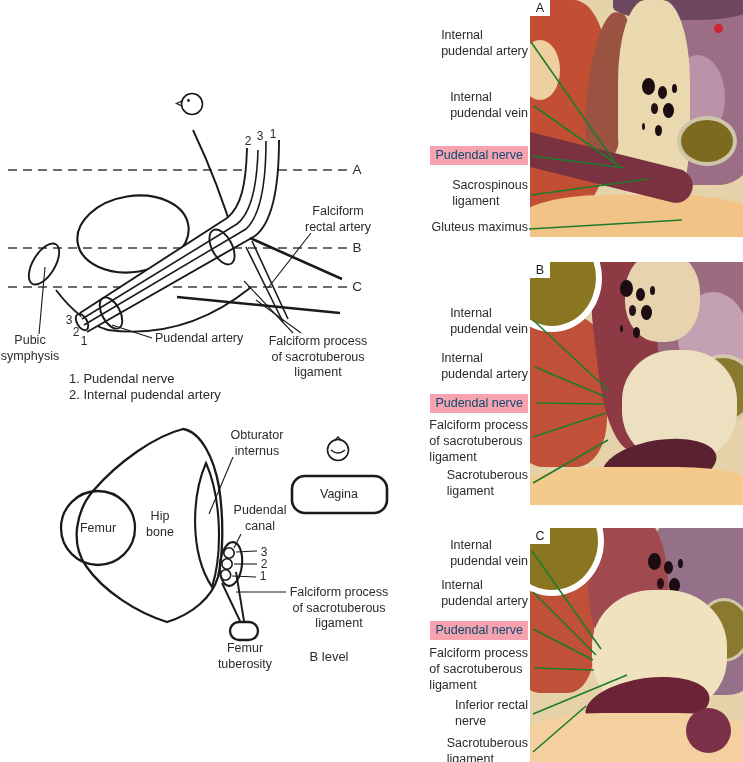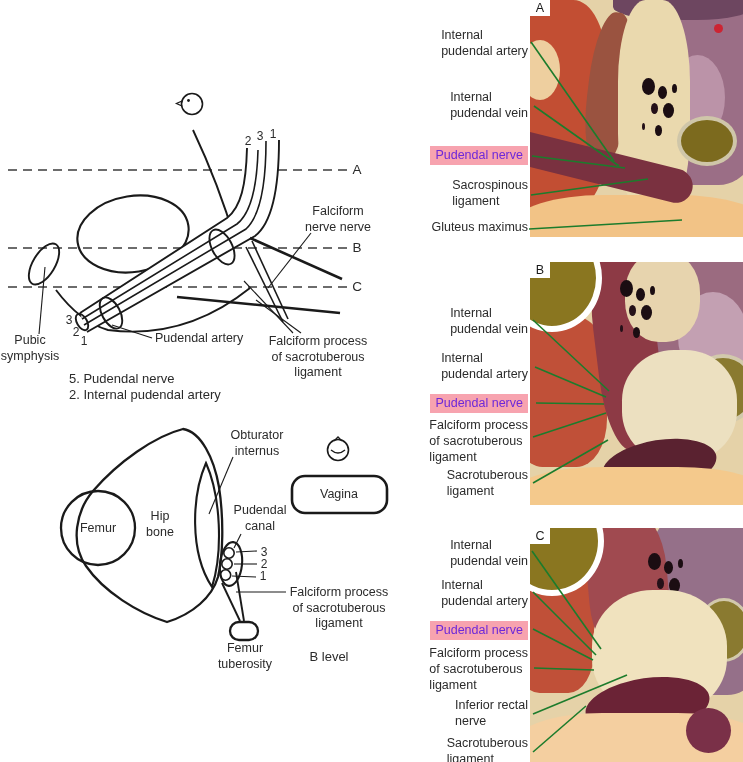--- a/index.html
+++ b/index.html
@@ -15,21 +15,21 @@
   .ink25{stroke:#1a1a1a;stroke-width:2.6;fill:none}
   .dash{stroke:#3c3c3c;stroke-width:1.5;fill:none;stroke-dasharray:9 6}
   .grn{stroke:#1c7c2c;stroke-width:1.6;fill:none}
   .lbl{position:absolute;font-size:12.5px;line-height:15.5px;color:#2b2b2b;white-space:nowrap;z-index:4}
   .ctr{transform:translateX(-50%);text-align:center}
   .lvl{font-size:13.5px}
   .num{font-size:12px}
   .plabel{position:absolute;right:215px;text-align:left;font-size:12.5px;line-height:16px;
           color:#2b2b2b;white-space:nowrap;z-index:4}
   .plabel span{display:block}
-  .hl{display:inline-block;background:#f7a3af;color:#6d28d9;padding:1px 5px 2px;}
+  .hl{display:inline-block;background:#f7a3af;color:#0c4a6e;padding:1px 5px 2px;}
   .photo{position:absolute;left:530px;width:213px;overflow:hidden;z-index:1;background:#e5d2a8}
   .blob{position:absolute}
   .badge{position:absolute;left:0;top:0;min-width:16px;height:16px;padding:0 2px;background:#fff;
          color:#1a1a1a;font-size:12.5px;line-height:16px;text-align:center;z-index:2}
   .spots{position:absolute;width:13px;height:17px;border-radius:50%;background:#1b0d12;
          box-shadow:14px 6px 0 -2px #1b0d12,26px 2px 0 -4px #1b0d12,6px 22px 0 -3px #241018,
                     20px 24px 0 -1px #1b0d12,-5px 40px 0 -5px #241018,10px 44px 0 -3px #1b0d12;}
 </style>
 </head>
 <body>
@@ -202,31 +202,31 @@
 
   <div class="lbl ctr" style="left:30px;top:333px">
     <span style="display:block">Pubic</span>
     <span style="display:block">symphysis</span>
   </div>
 
   <div class="lbl" style="left:155px;top:331px">Pudendal artery</div>
 
   <div class="lbl ctr" style="left:338px;top:204px">
     <span style="display:block">Falciform</span>
-    <span style="display:block">nerve nerve</span>
+    <span style="display:block">rectal artery</span>
   </div>
 
   <div class="lbl ctr" style="left:318px;top:334px">
     <span style="display:block">Falciform process</span>
     <span style="display:block">of sacrotuberous</span>
     <span style="display:block">ligament</span>
   </div>
 
   <div class="lbl" style="left:69px;top:371px;font-size:13px">
-    <span style="display:block">5. Pudendal nerve</span>
+    <span style="display:block">1. Pudendal nerve</span>
     <span style="display:block">2. Internal pudendal artery</span>
   </div>
 
   <div class="lbl ctr" style="left:257px;top:428px">
     <span style="display:block">Obturator</span>
     <span style="display:block">internus</span>
   </div>
 
   <div class="lbl ctr" style="left:160px;top:509px">
     <span style="display:block">Hip</span>

